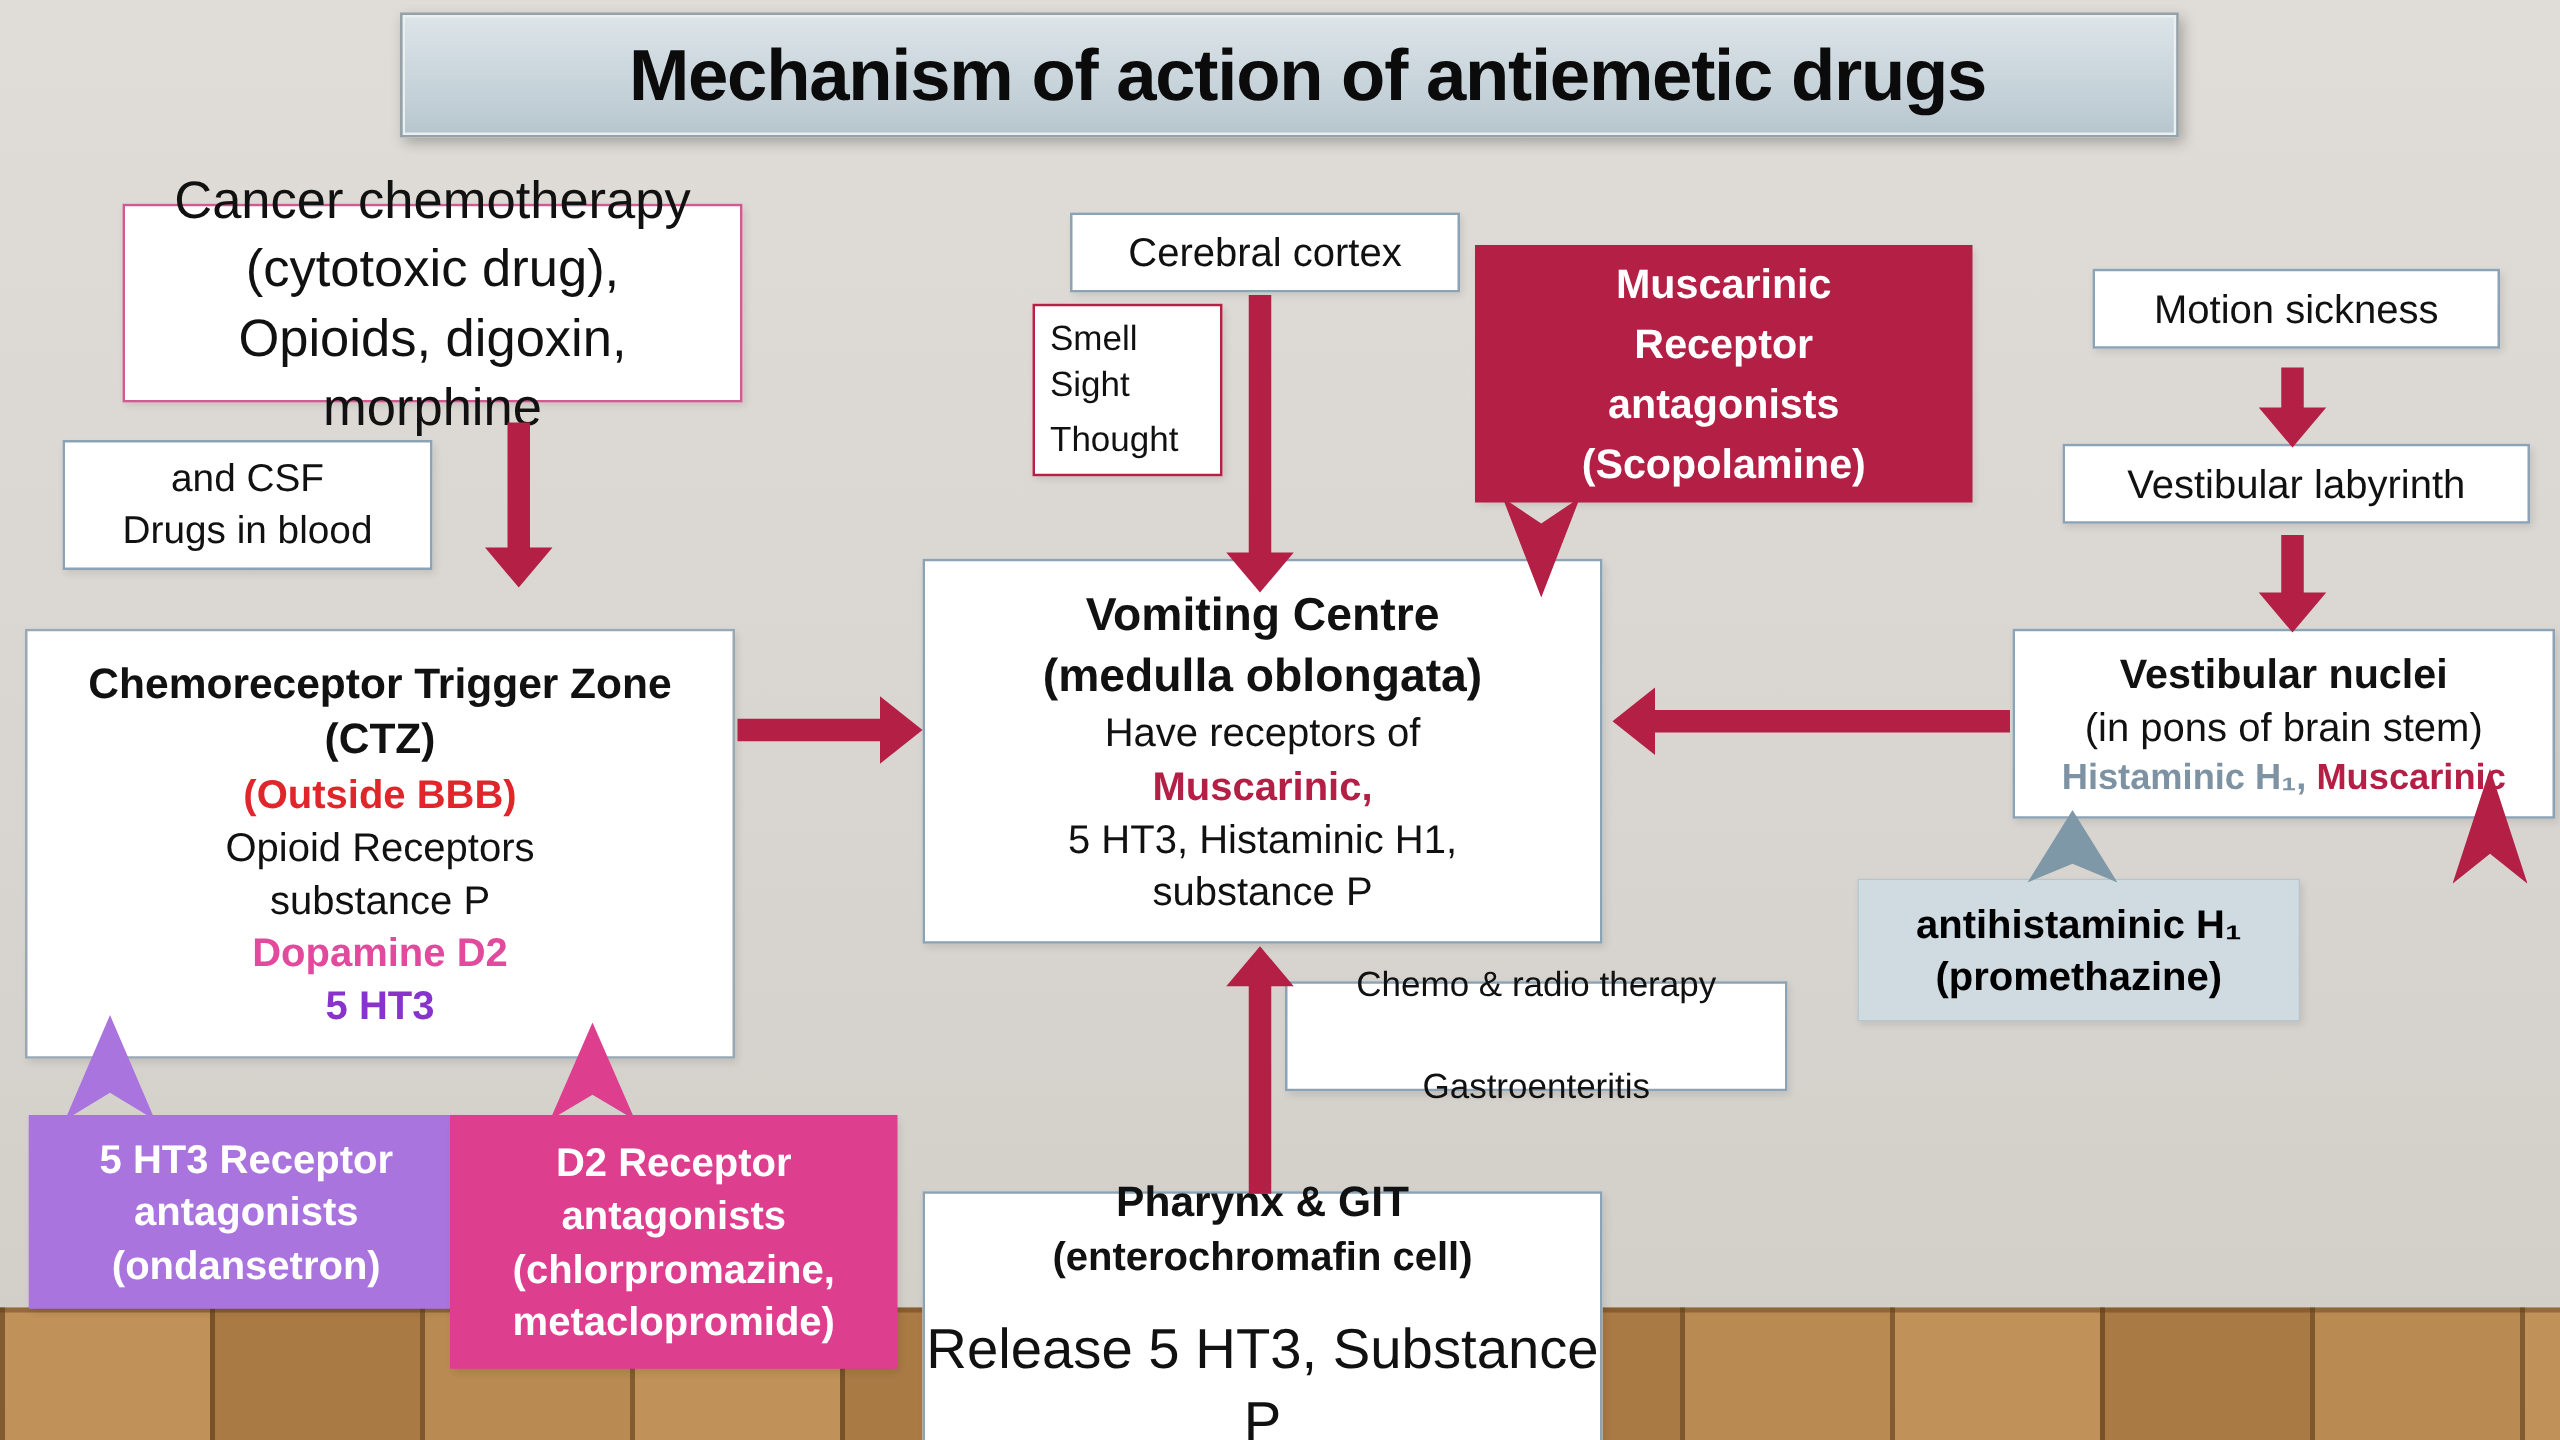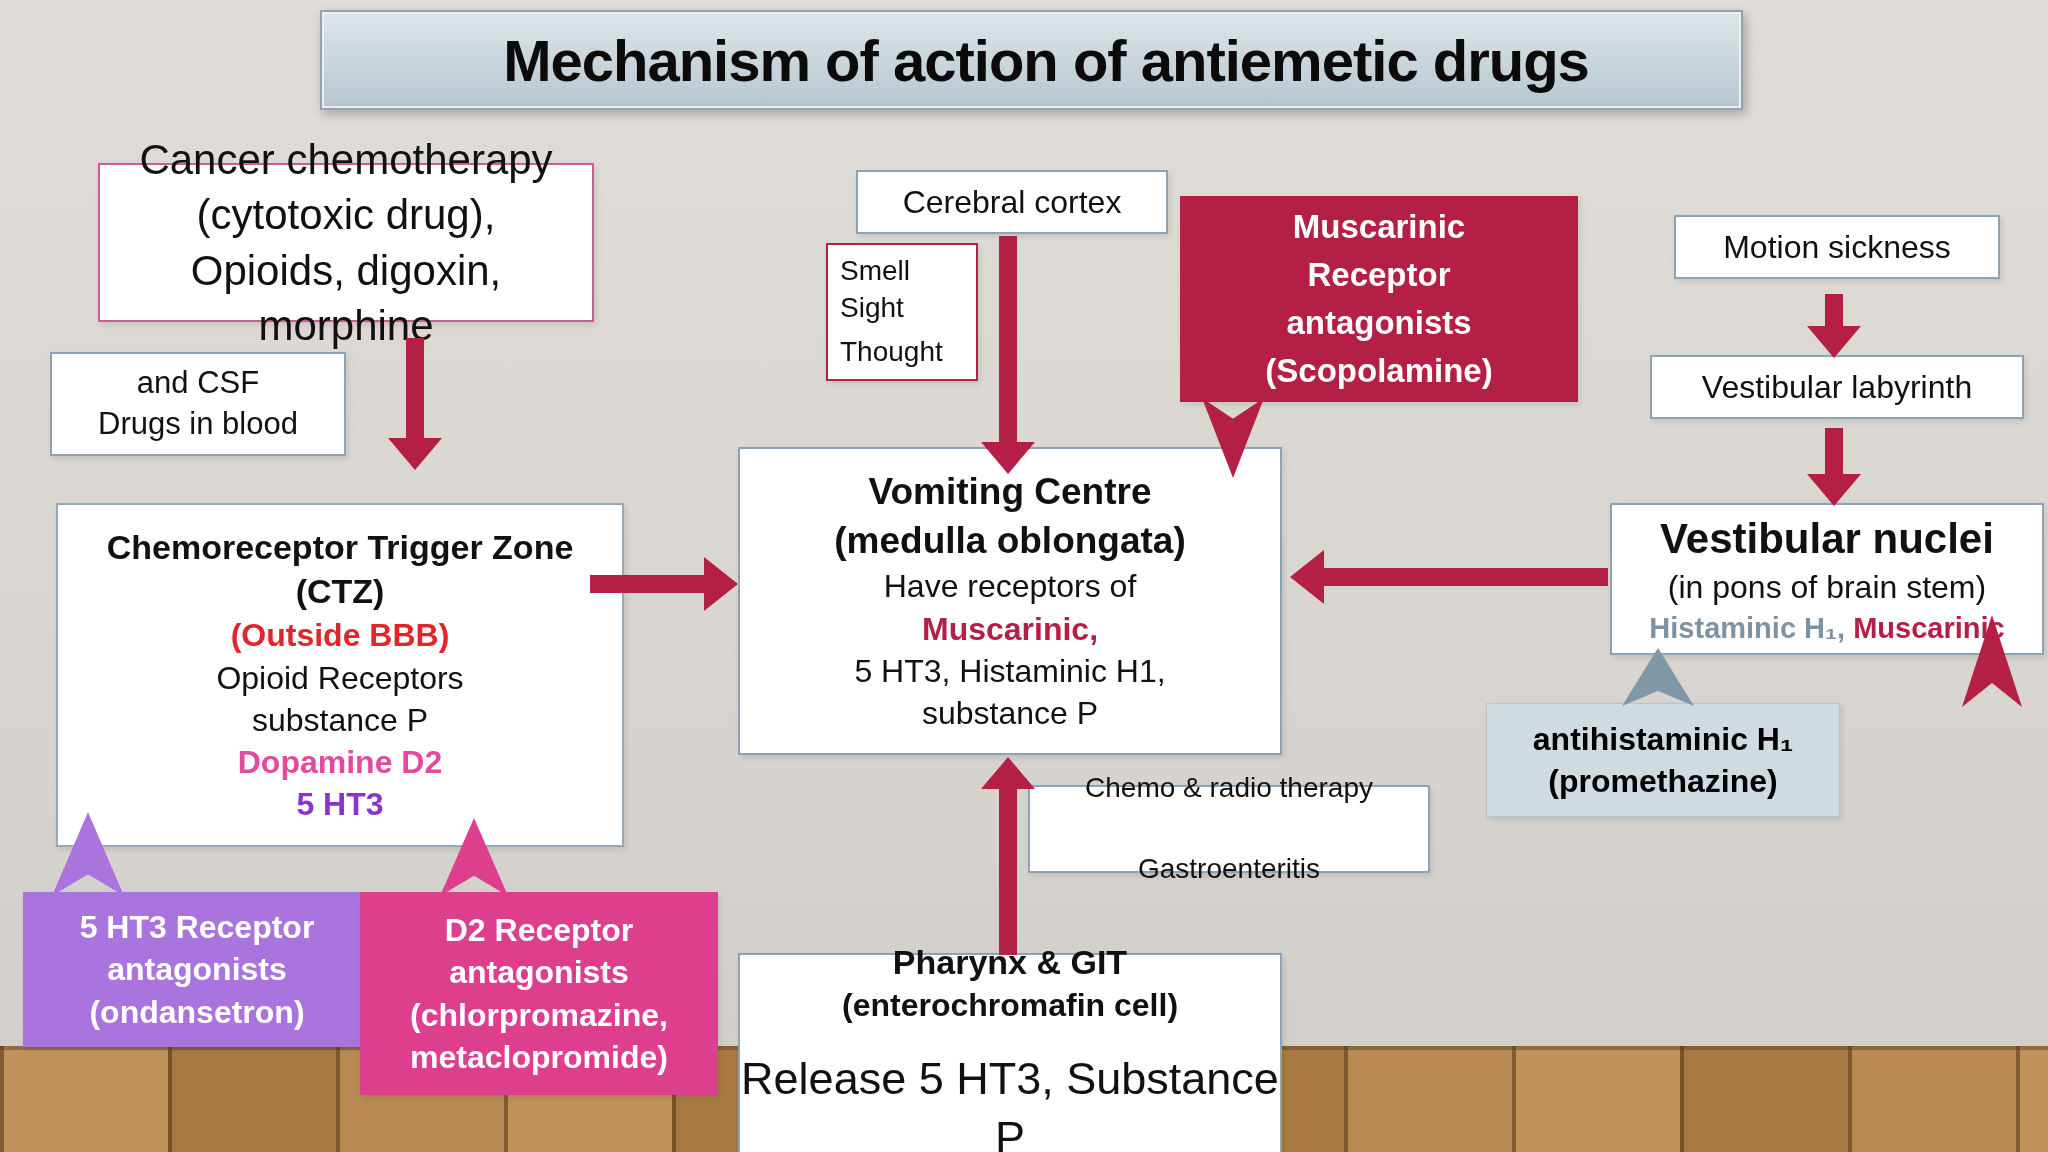--- a/index.html
+++ b/index.html
@@ -92,21 +92,21 @@
   <div class="box" style="left:50px;top:352px;width:292px;height:100px;font-size:31px;">
     <div class="ln">and CSF</div>
     <div class="ln">Drugs in blood</div>
   </div>
 
   <div class="arrow arr-down" style="left:388px;top:338px;width:54px;height:132px;">
     <div class="shaft"></div>
       <div class="head"></div>
   </div>
 
-  <div class="box" style="left:20px;top:503px;width:564px;height:340px;border-color:#98a8b4;margin-left:36px;">
+  <div class="box" style="left:20px;top:503px;width:564px;height:340px;border-color:#98a8b4;">
     <div class="ln b" style="font-size:34px">Chemoreceptor Trigger Zone</div>
     <div class="ln b" style="font-size:34px">(CTZ)</div>
     <div class="ln b red">(Outside BBB)</div>
     <div class="ln">Opioid Receptors</div>
     <div class="ln">substance P</div>
     <div class="ln b pinktx">Dopamine D2</div>
     <div class="ln b violettx">5 HT3</div>
   </div>
 
   <div class="arrow arr-right" style="left:590px;top:556px;width:148px;height:56px;">
@@ -159,21 +159,21 @@
   <div class="box" style="left:1650px;top:355px;width:370px;height:60px;">
     <div class="ln">Vestibular labyrinth</div>
   </div>
 
   <div class="arrow arr-down" style="left:1807px;top:428px;width:54px;height:78px;">
     <div class="shaft"></div>
       <div class="head"></div>
   </div>
 
   <div class="box" style="left:1610px;top:503px;width:430px;height:148px;">
-    <div class="ln b" style="font-size:42px">Vestibular nuclei</div>
+    <div class="ln b" style="font-size:33px">Vestibular nuclei</div>
     <div class="ln">(in pons of brain stem)</div>
     <div class="ln" style="font-size:29px">
       <span class="b steel-tx">Histaminic H₁,</span><span class="b crimson-tx"> Muscarinic</span>
     </div>
   </div>
 
   <div class="arrow arr-left" style="left:1290px;top:548px;width:318px;height:58px;">
     <div class="shaft"></div>
       <div class="head"></div>
   </div>

